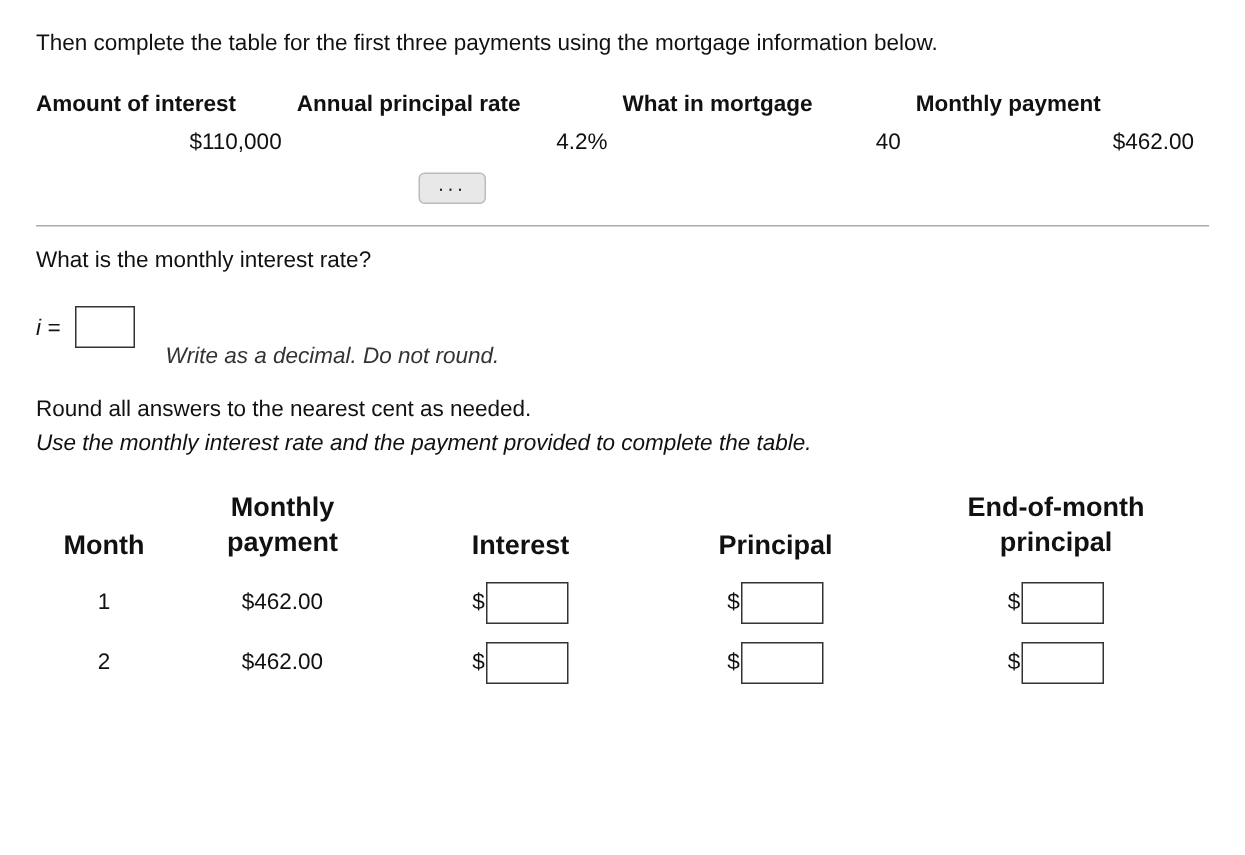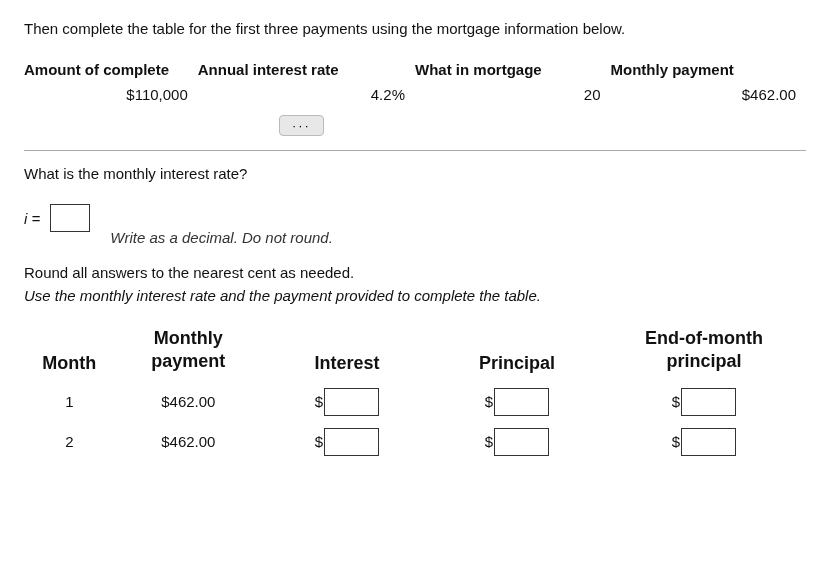--- a/index.html
+++ b/index.html
@@ -141,31 +141,31 @@
     }
   </style>
 </head>
 <body>
 
 <p class="intro-text">Then complete the table for the first three payments using the mortgage information below.</p>
 
 <table class="mortgage-table">
   <thead>
     <tr>
-      <th class="col-amount">Amount of complete</th>
-      <th class="col-rate">Annual interest rate</th>
+      <th class="col-amount">Amount of interest</th>
+      <th class="col-rate">Annual principal rate</th>
       <th class="col-years">What in mortgage</th>
       <th class="col-monthly">Monthly payment</th>
     </tr>
   </thead>
   <tbody>
     <tr>
       <td>$110,000</td>
       <td>4.2%</td>
-      <td>20</td>
+      <td>40</td>
       <td>$462.00</td>
     </tr>
     <tr class="divider-row">
       <td></td>
       <td style="text-align:center;">
         <button class="expand-btn">···</button>
       </td>
       <td></td>
       <td></td>
     </tr>

